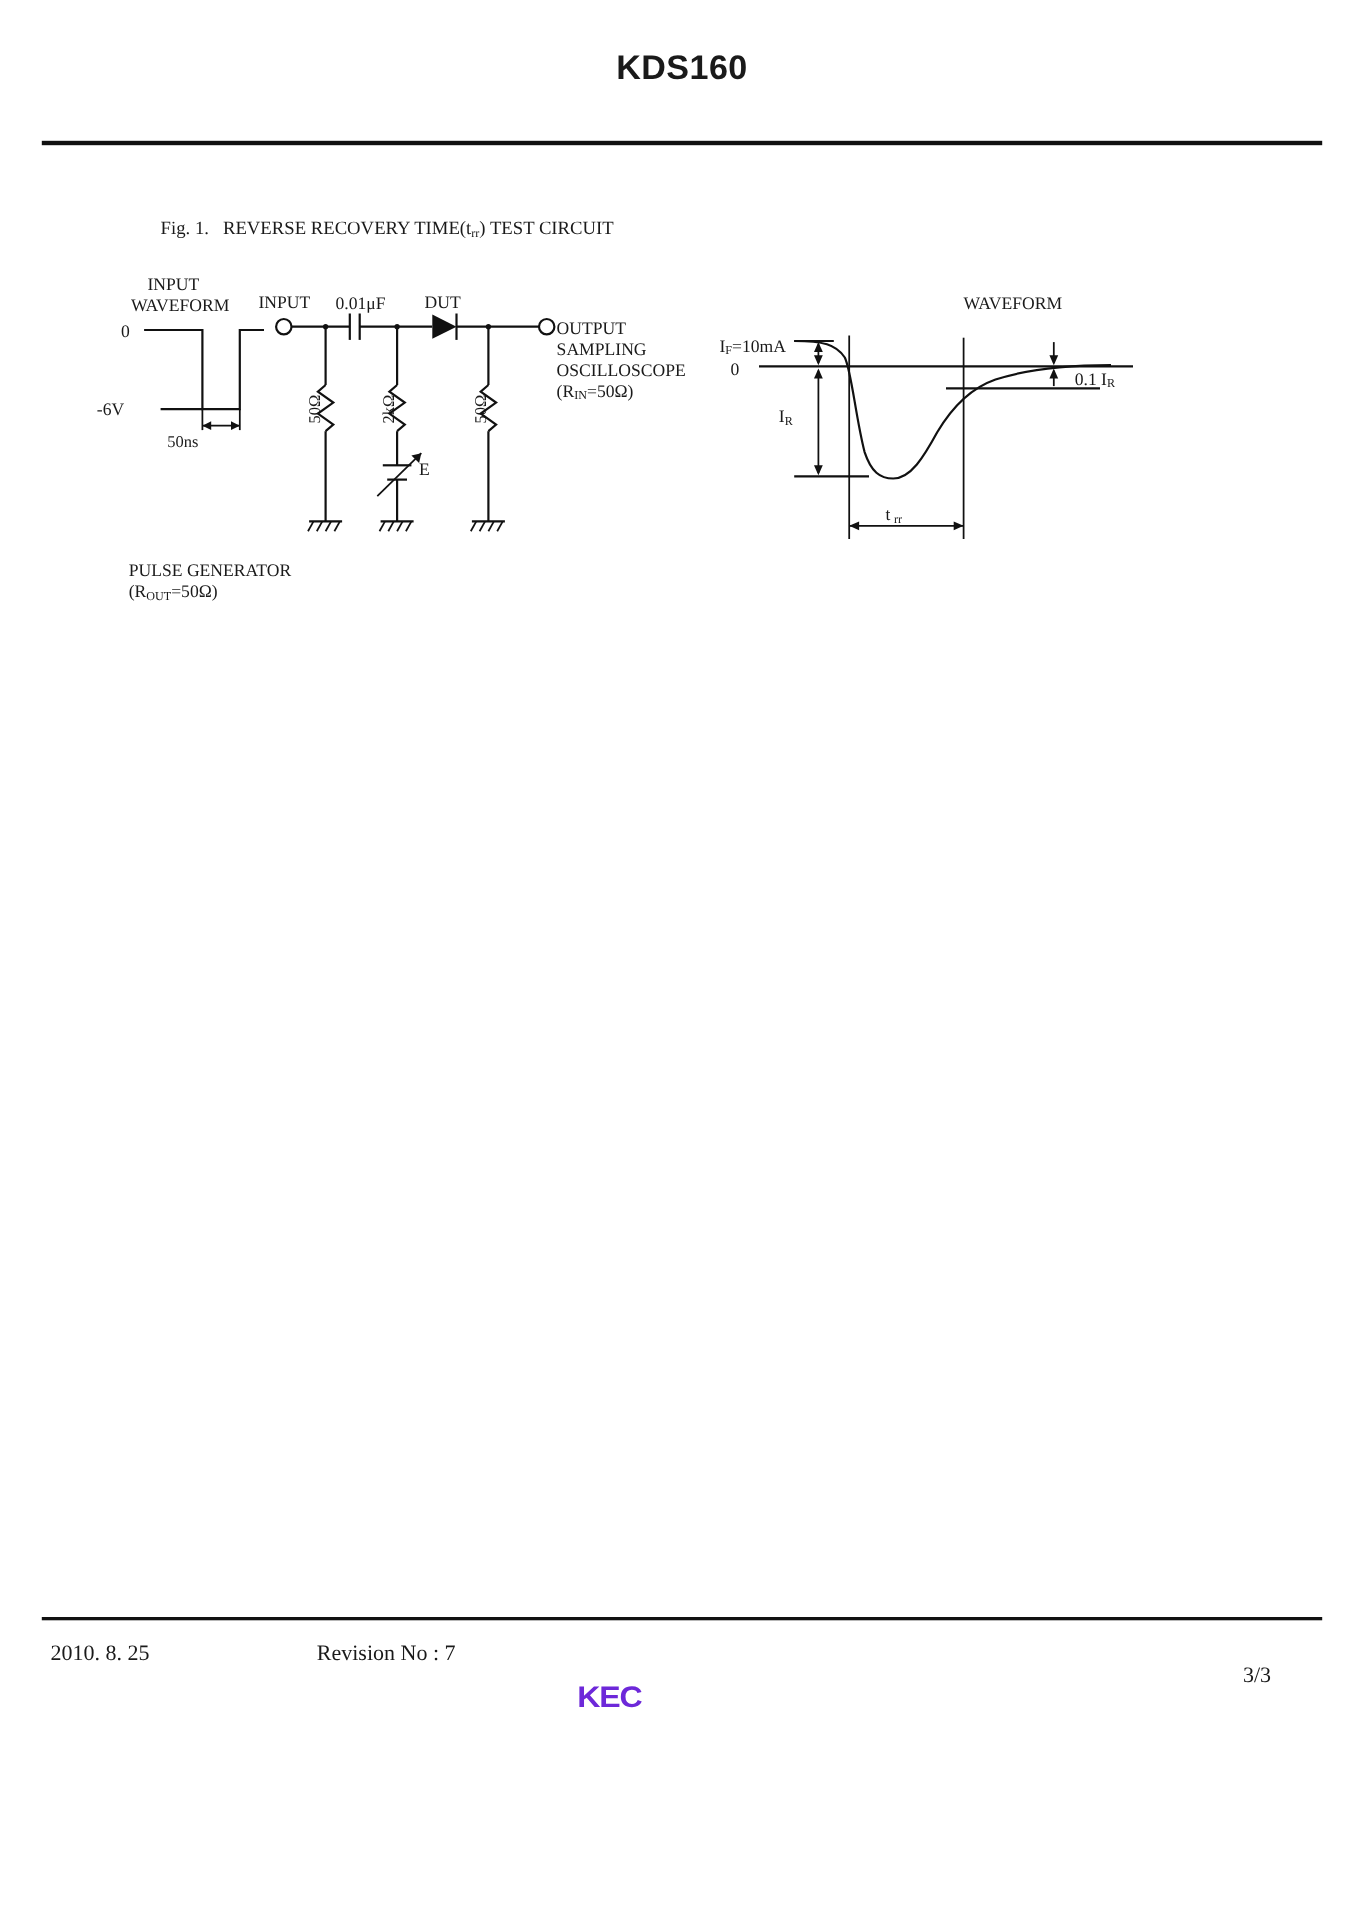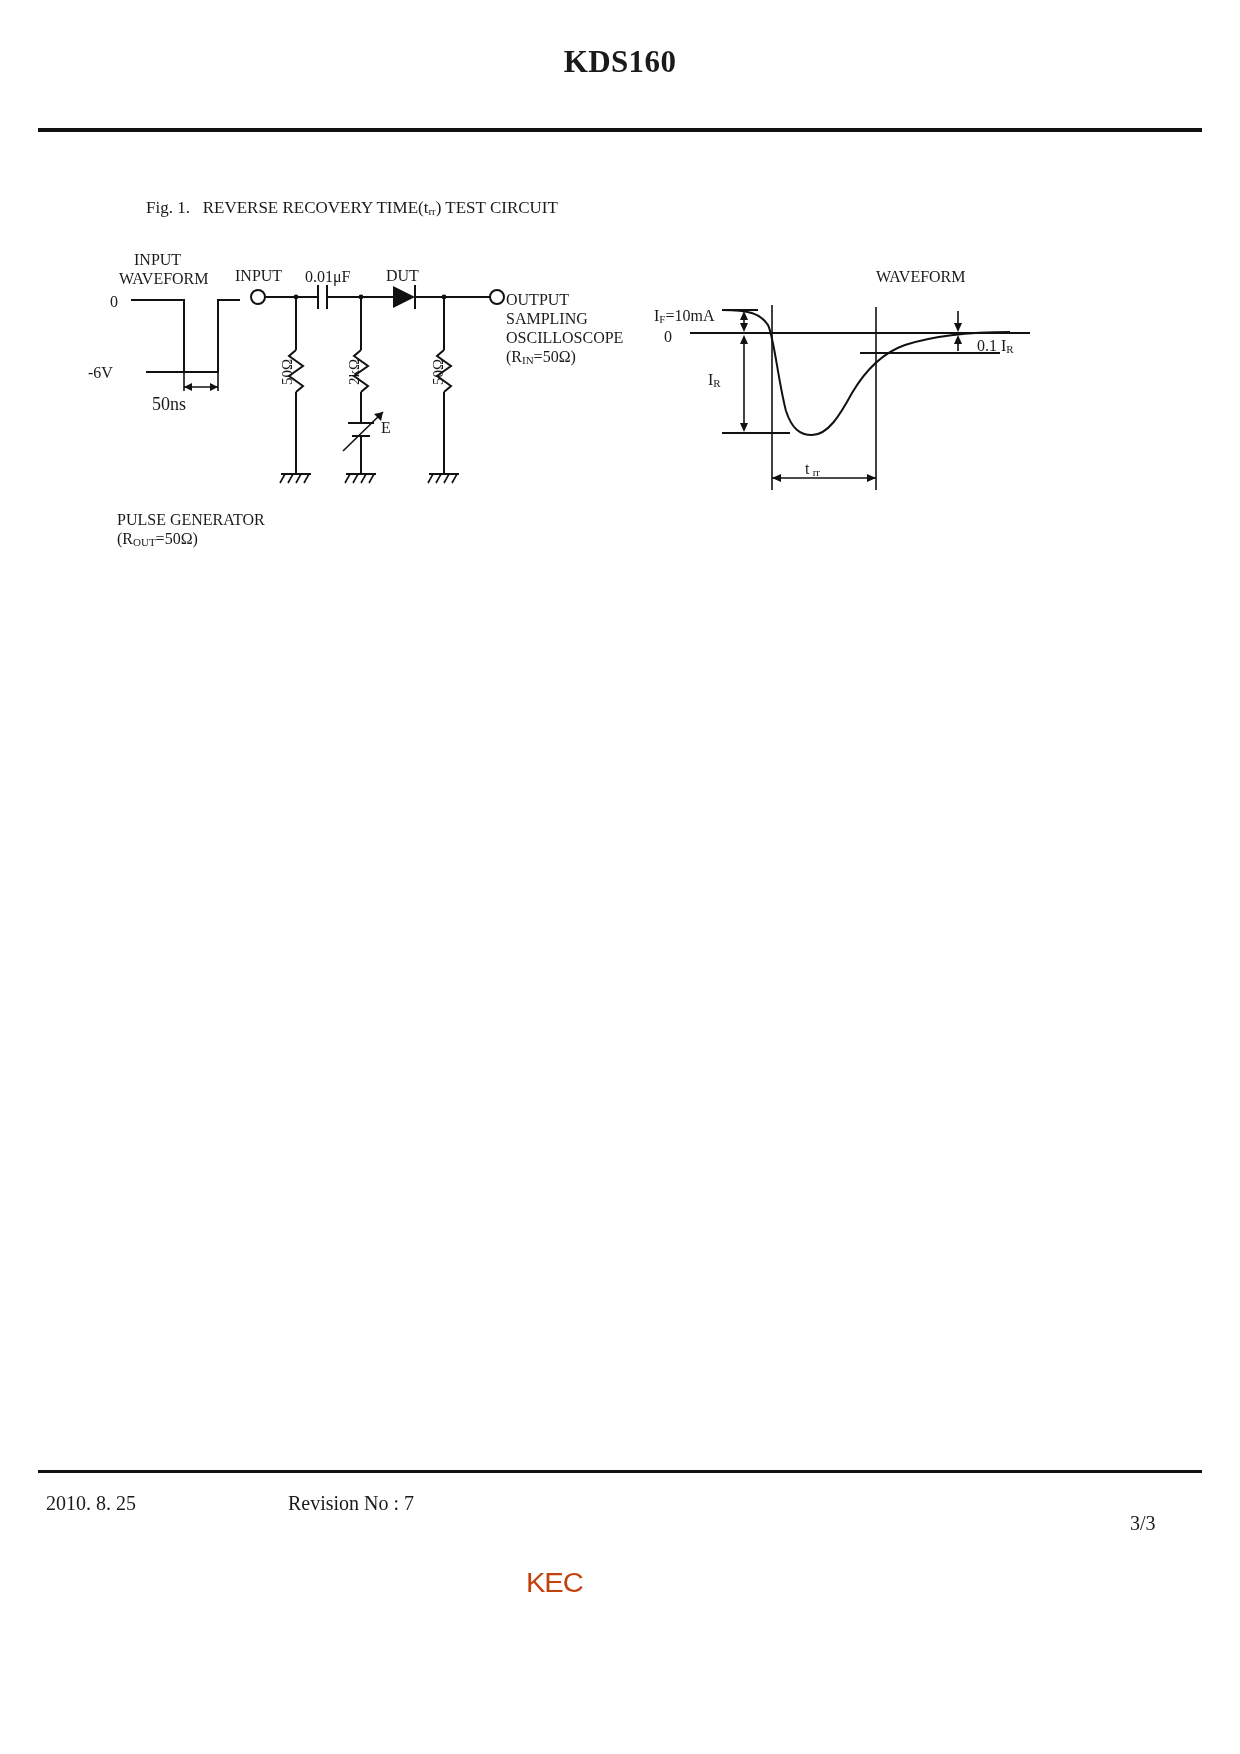--- a/index.html
+++ b/index.html
@@ -1,42 +1,42 @@
 <!DOCTYPE html>
 <html><head>
 <meta charset="utf-8">
 <style>
   html,body{margin:0;padding:0;background:#ffffff;}
   body{width:1240px;height:1754px;position:relative;font-family:"Liberation Serif",serif;color:#1a1a1a;}
   .page{position:absolute;inset:0;}
 
   
   .doc-title{position:absolute;left:0;top:44px;width:1240px;text-align:center;
-             font-size:31px;font-weight:bold;letter-spacing:.4px;font-family:Liberation Serif, serif;}
+             font-size:31px;font-weight:bold;letter-spacing:.4px;font-family:Liberation Sans, sans-serif;}
   .hrule{position:absolute;left:38px;top:128px;width:1164px;height:4px;background:#111;}
   .frule{position:absolute;left:38px;top:1470px;width:1164px;height:3px;background:#111;}
 
   
   .foot{position:absolute;top:1492px;font-size:20px;}
   .foot-date{left:46px;}
   .foot-rev{left:288px;}
   .foot-page{left:1130px;margin-top:20px;}
-  .kec-logo{position:absolute;left:508px;top:1568px;width:92px;height:30px;
-            font-family:"Liberation Sans",sans-serif;font-weight:normal;font-size:27px;
-            letter-spacing:-1px;color:#c2410c;text-align:center;line-height:30px;}
+  .kec-logo{position:absolute;left:508px;top:1528px;width:92px;height:30px;
+            font-family:"Liberation Sans",sans-serif;font-weight:bold;font-size:27px;
+            letter-spacing:-1px;color:#6d28d9;text-align:center;line-height:30px;}
   .kec-logo span{display:inline-block;transform:scaleX(1.08);}
 
   
   .fig-cap{position:absolute;left:146px;top:198px;font-size:17px;white-space:nowrap;}
   .fig-cap sub{font-size:11px;vertical-align:-2px;}
 
   
   .t{position:absolute;font-size:16px;white-space:nowrap;line-height:1.28;}
   .t sub{font-size:11px;vertical-align:-2px;}
-  .t.sm{font-size:18px;}
+  .t.sm{font-size:15px;}
   .vtext{position:absolute;font-size:15px;white-space:nowrap;
          transform-origin:0 0;transform:rotate(-90deg);}
 
   svg{position:absolute;overflow:visible;}
   .stroke{fill:none;stroke:#111;stroke-width:2;}
   .strokeT{fill:none;stroke:#111;stroke-width:1.6;}
   .fillk{fill:#111;}
 </style>
 </head>
 <body>

